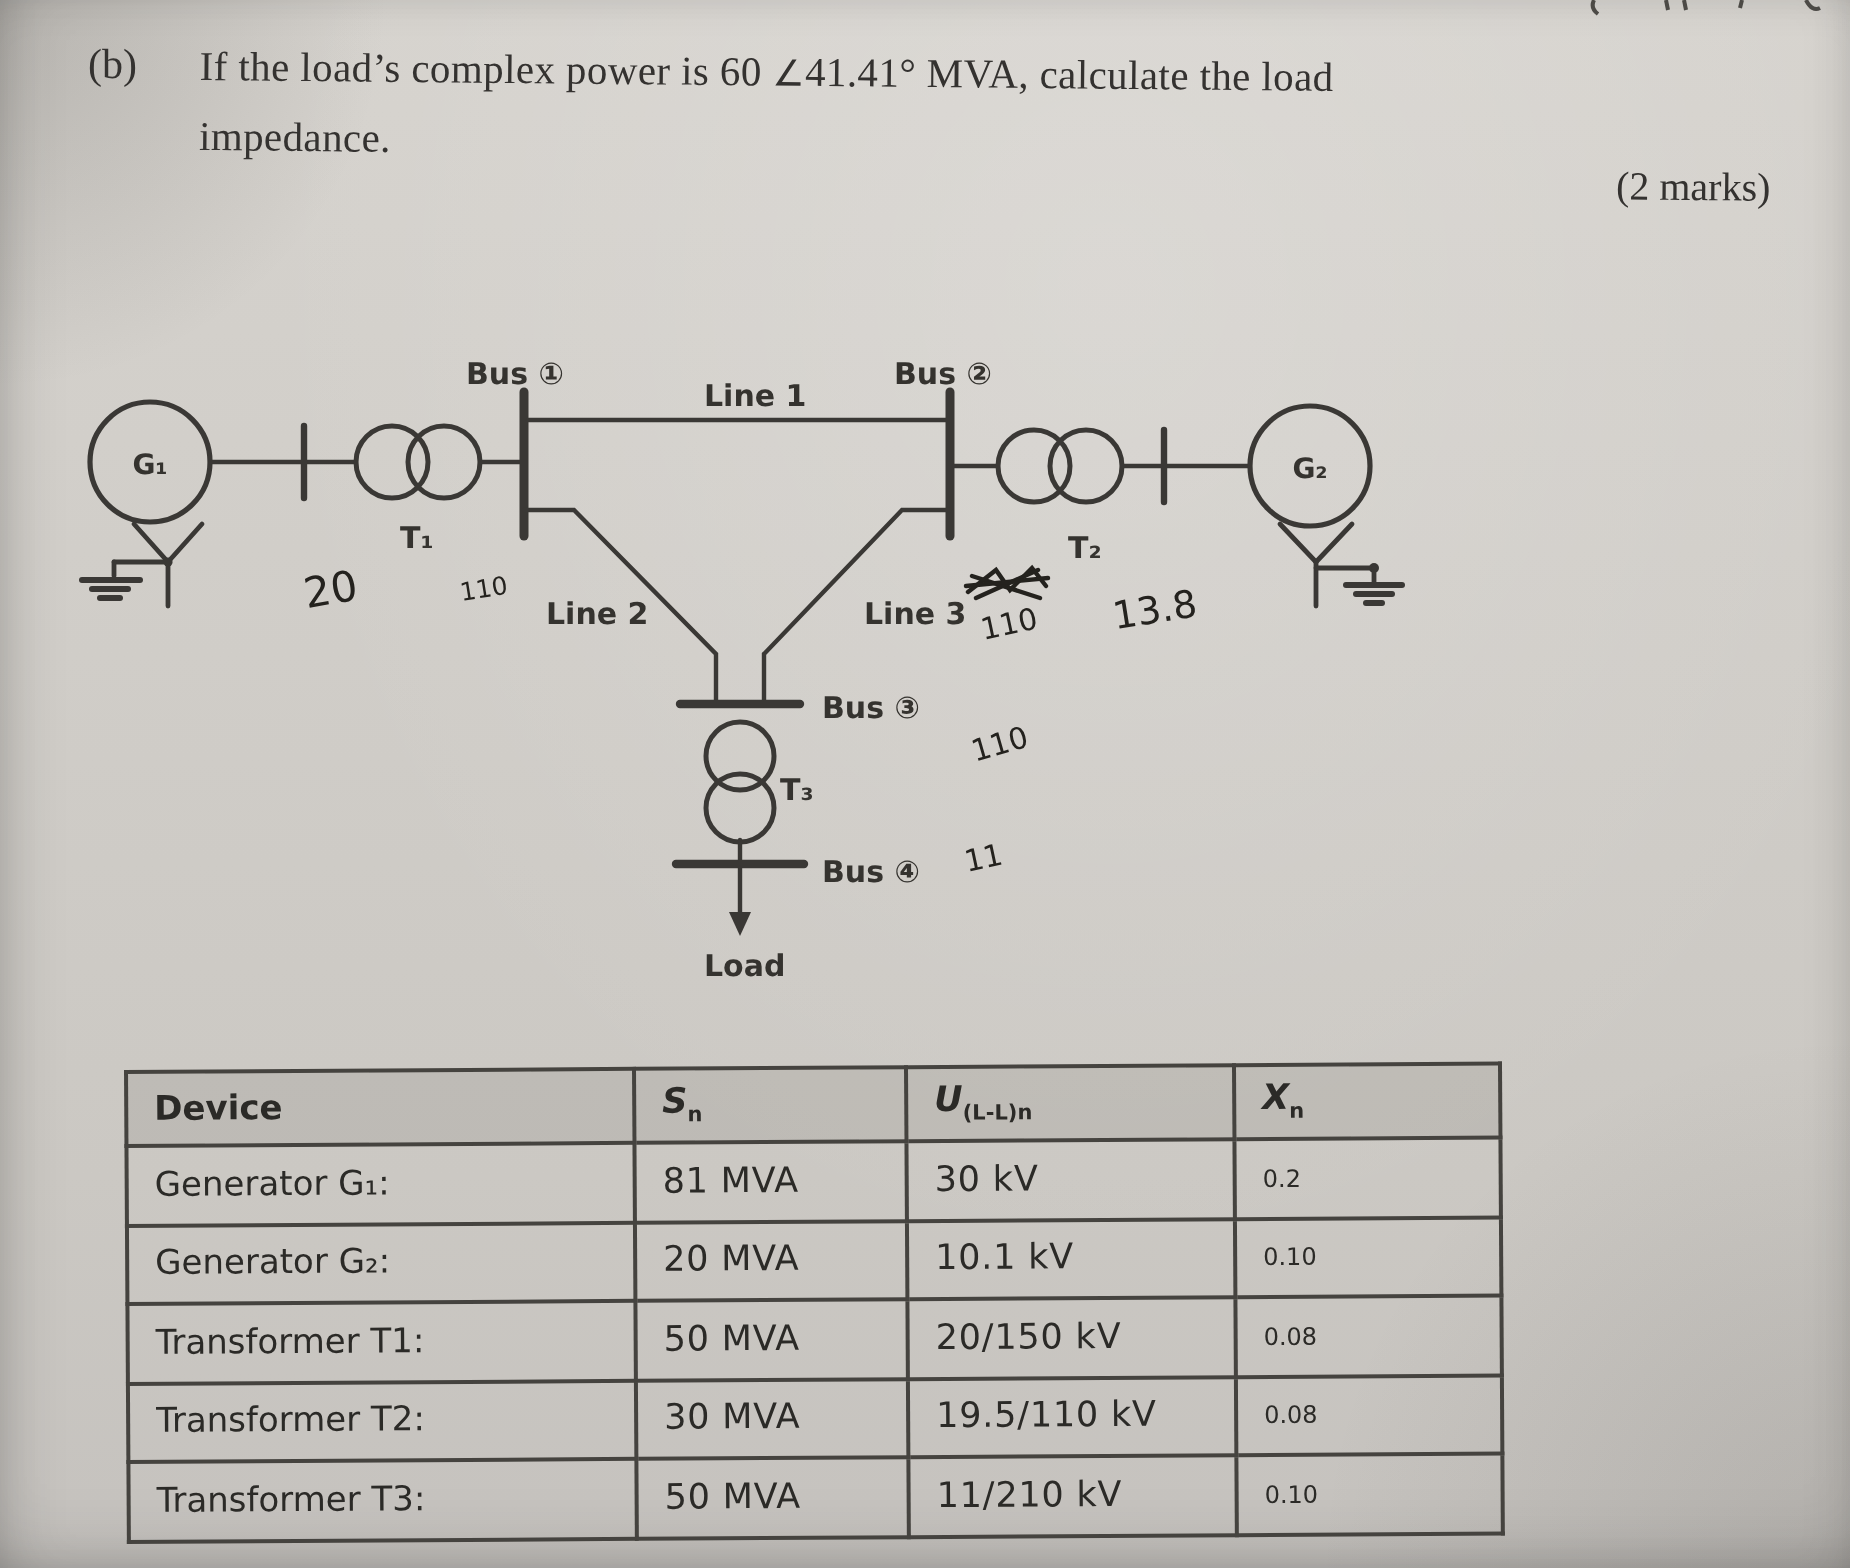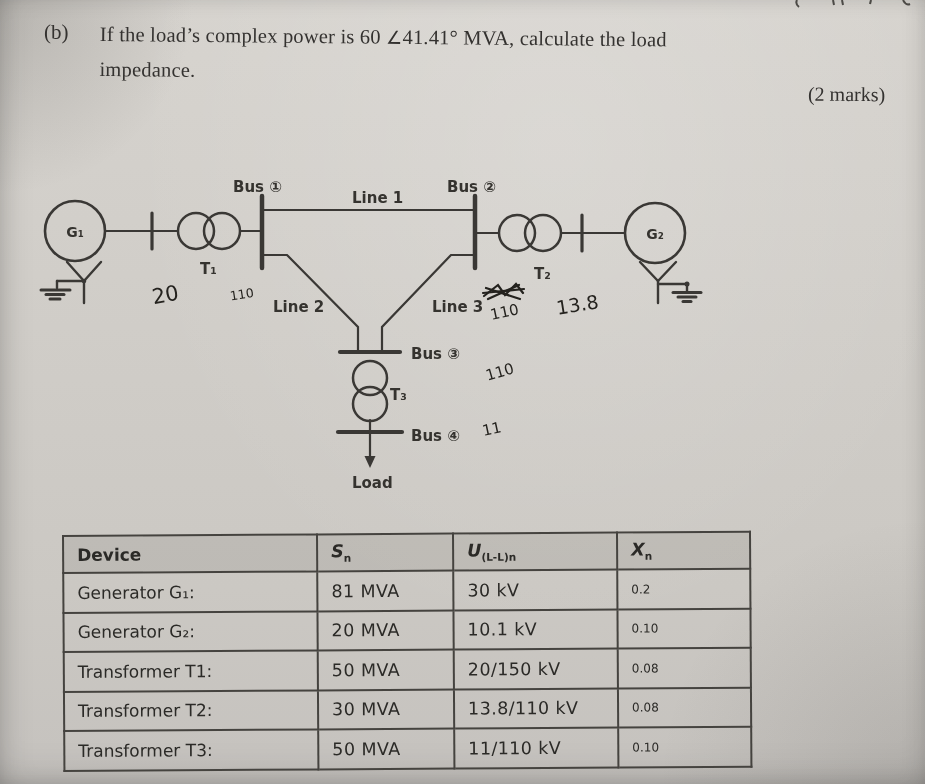--- a/index.html
+++ b/index.html
@@ -195,25 +195,25 @@
         </tr>
         <tr>
           <td class="dev">Transformer T1:</td>
           <td class="val">50 MVA</td>
           <td class="val">20/150 kV</td>
           <td class="xval">0.08</td>
         </tr>
         <tr>
           <td class="dev">Transformer T2:</td>
           <td class="val">30 MVA</td>
-          <td class="val">13.8/110 kV</td>
+          <td class="val">19.5/110 kV</td>
           <td class="xval">0.08</td>
         </tr>
         <tr>
           <td class="dev">Transformer T3:</td>
           <td class="val">50 MVA</td>
-          <td class="val">11/110 kV</td>
+          <td class="val">11/210 kV</td>
           <td class="xval">0.10</td>
         </tr>
       </tbody>
     </table>
   </div>
 </div>
 
 </body></html>

